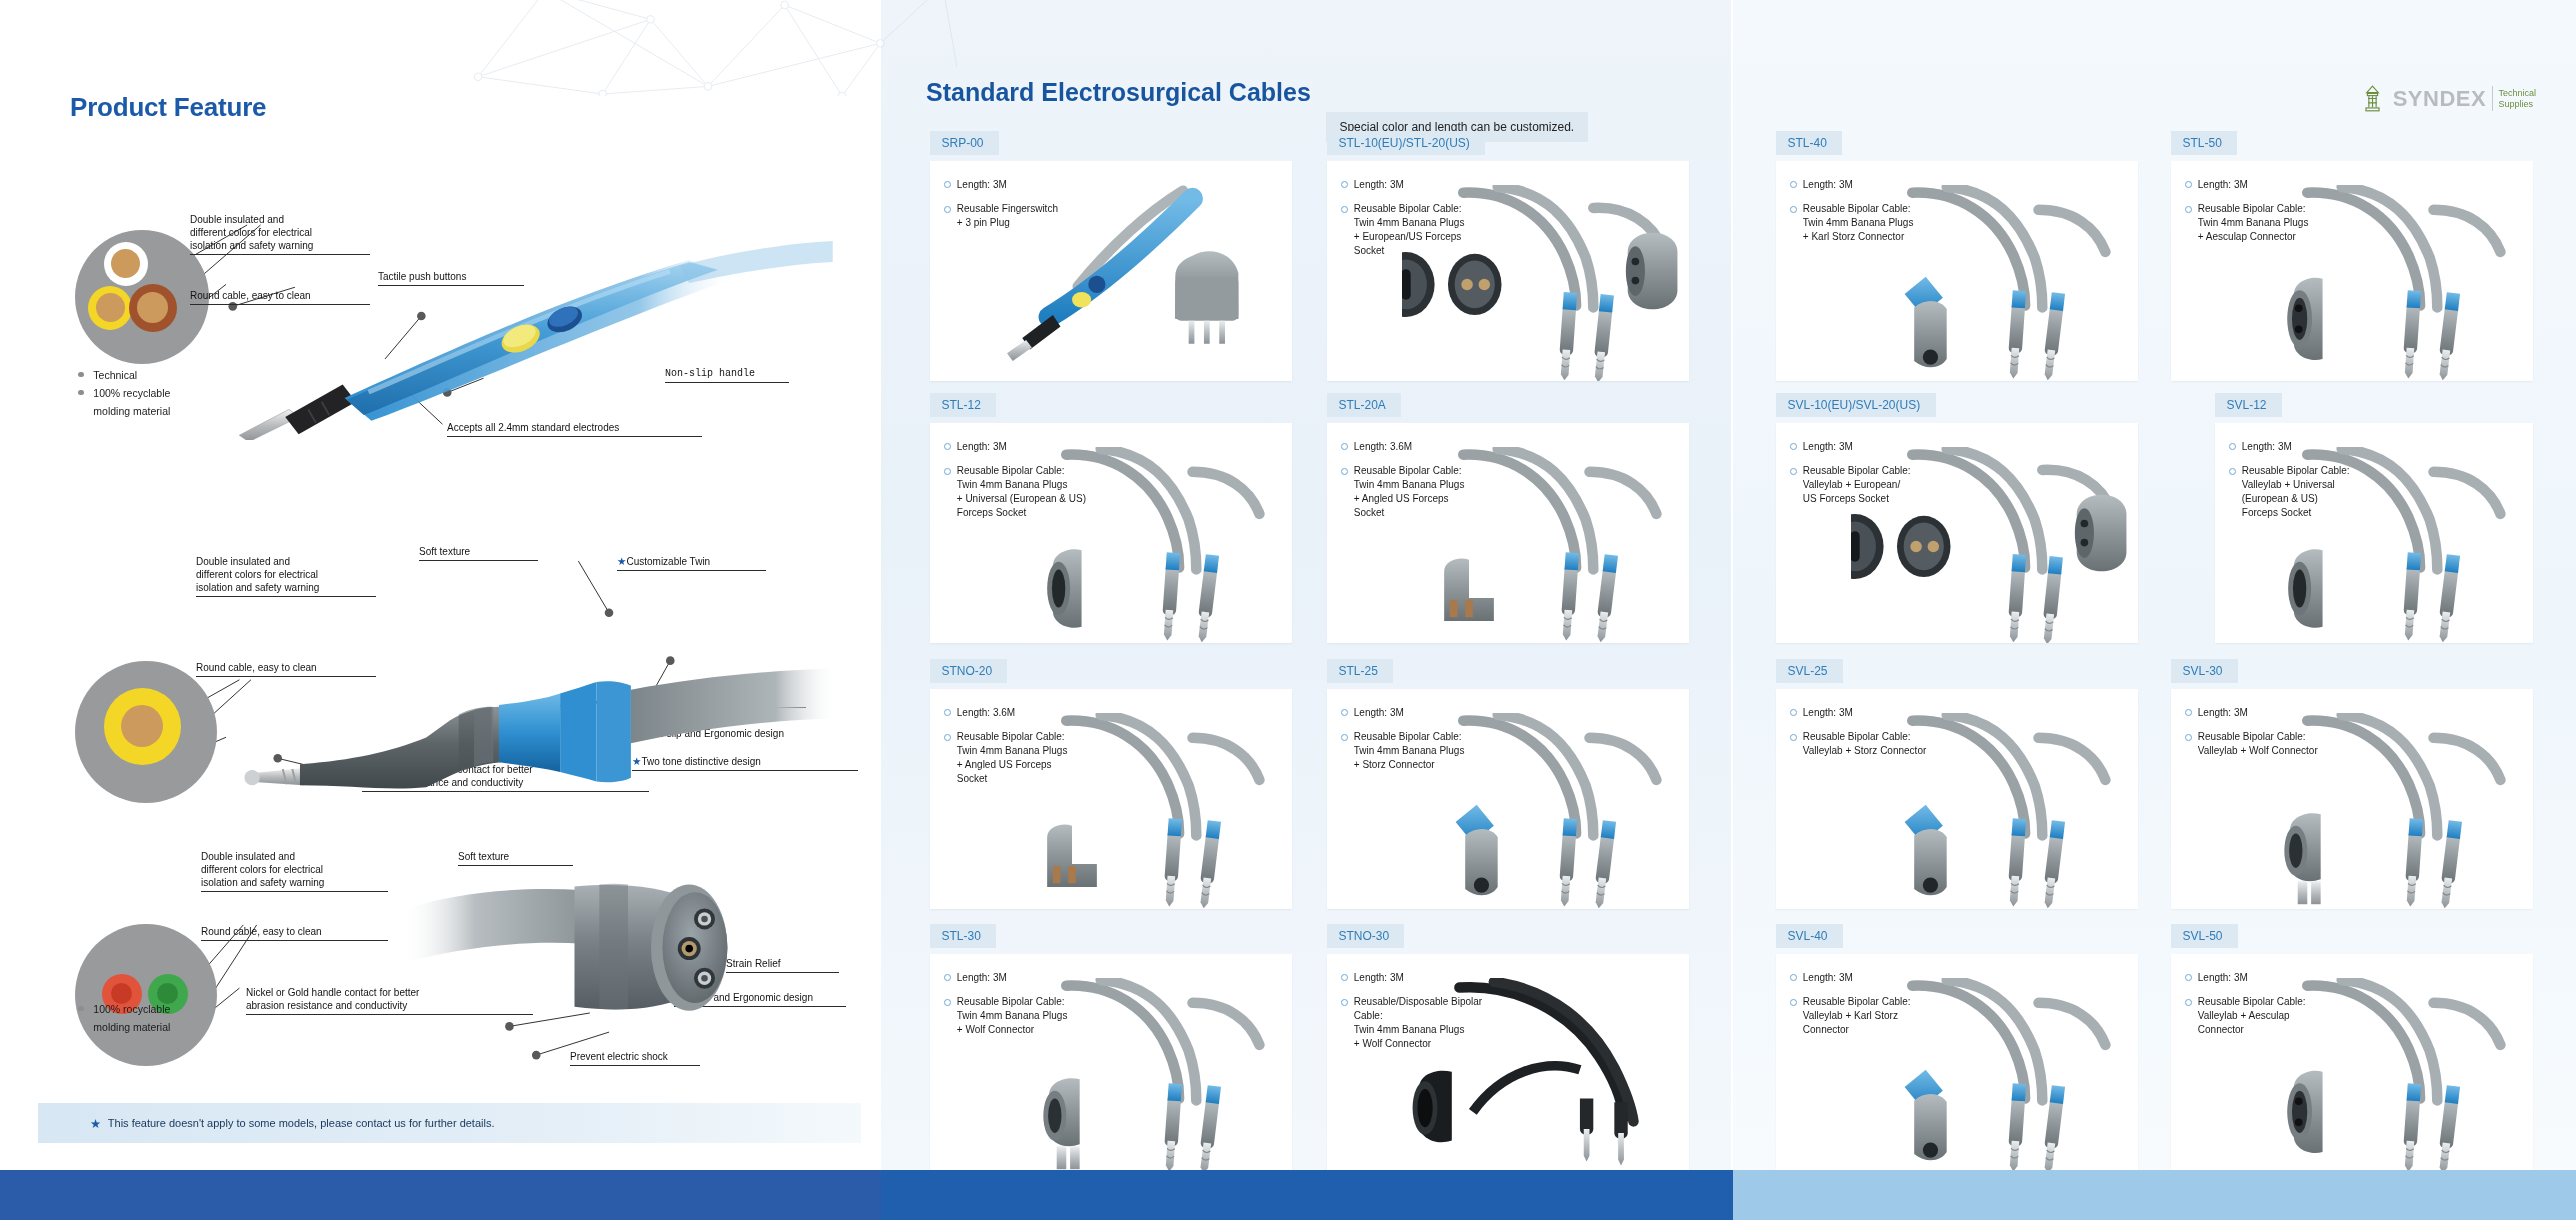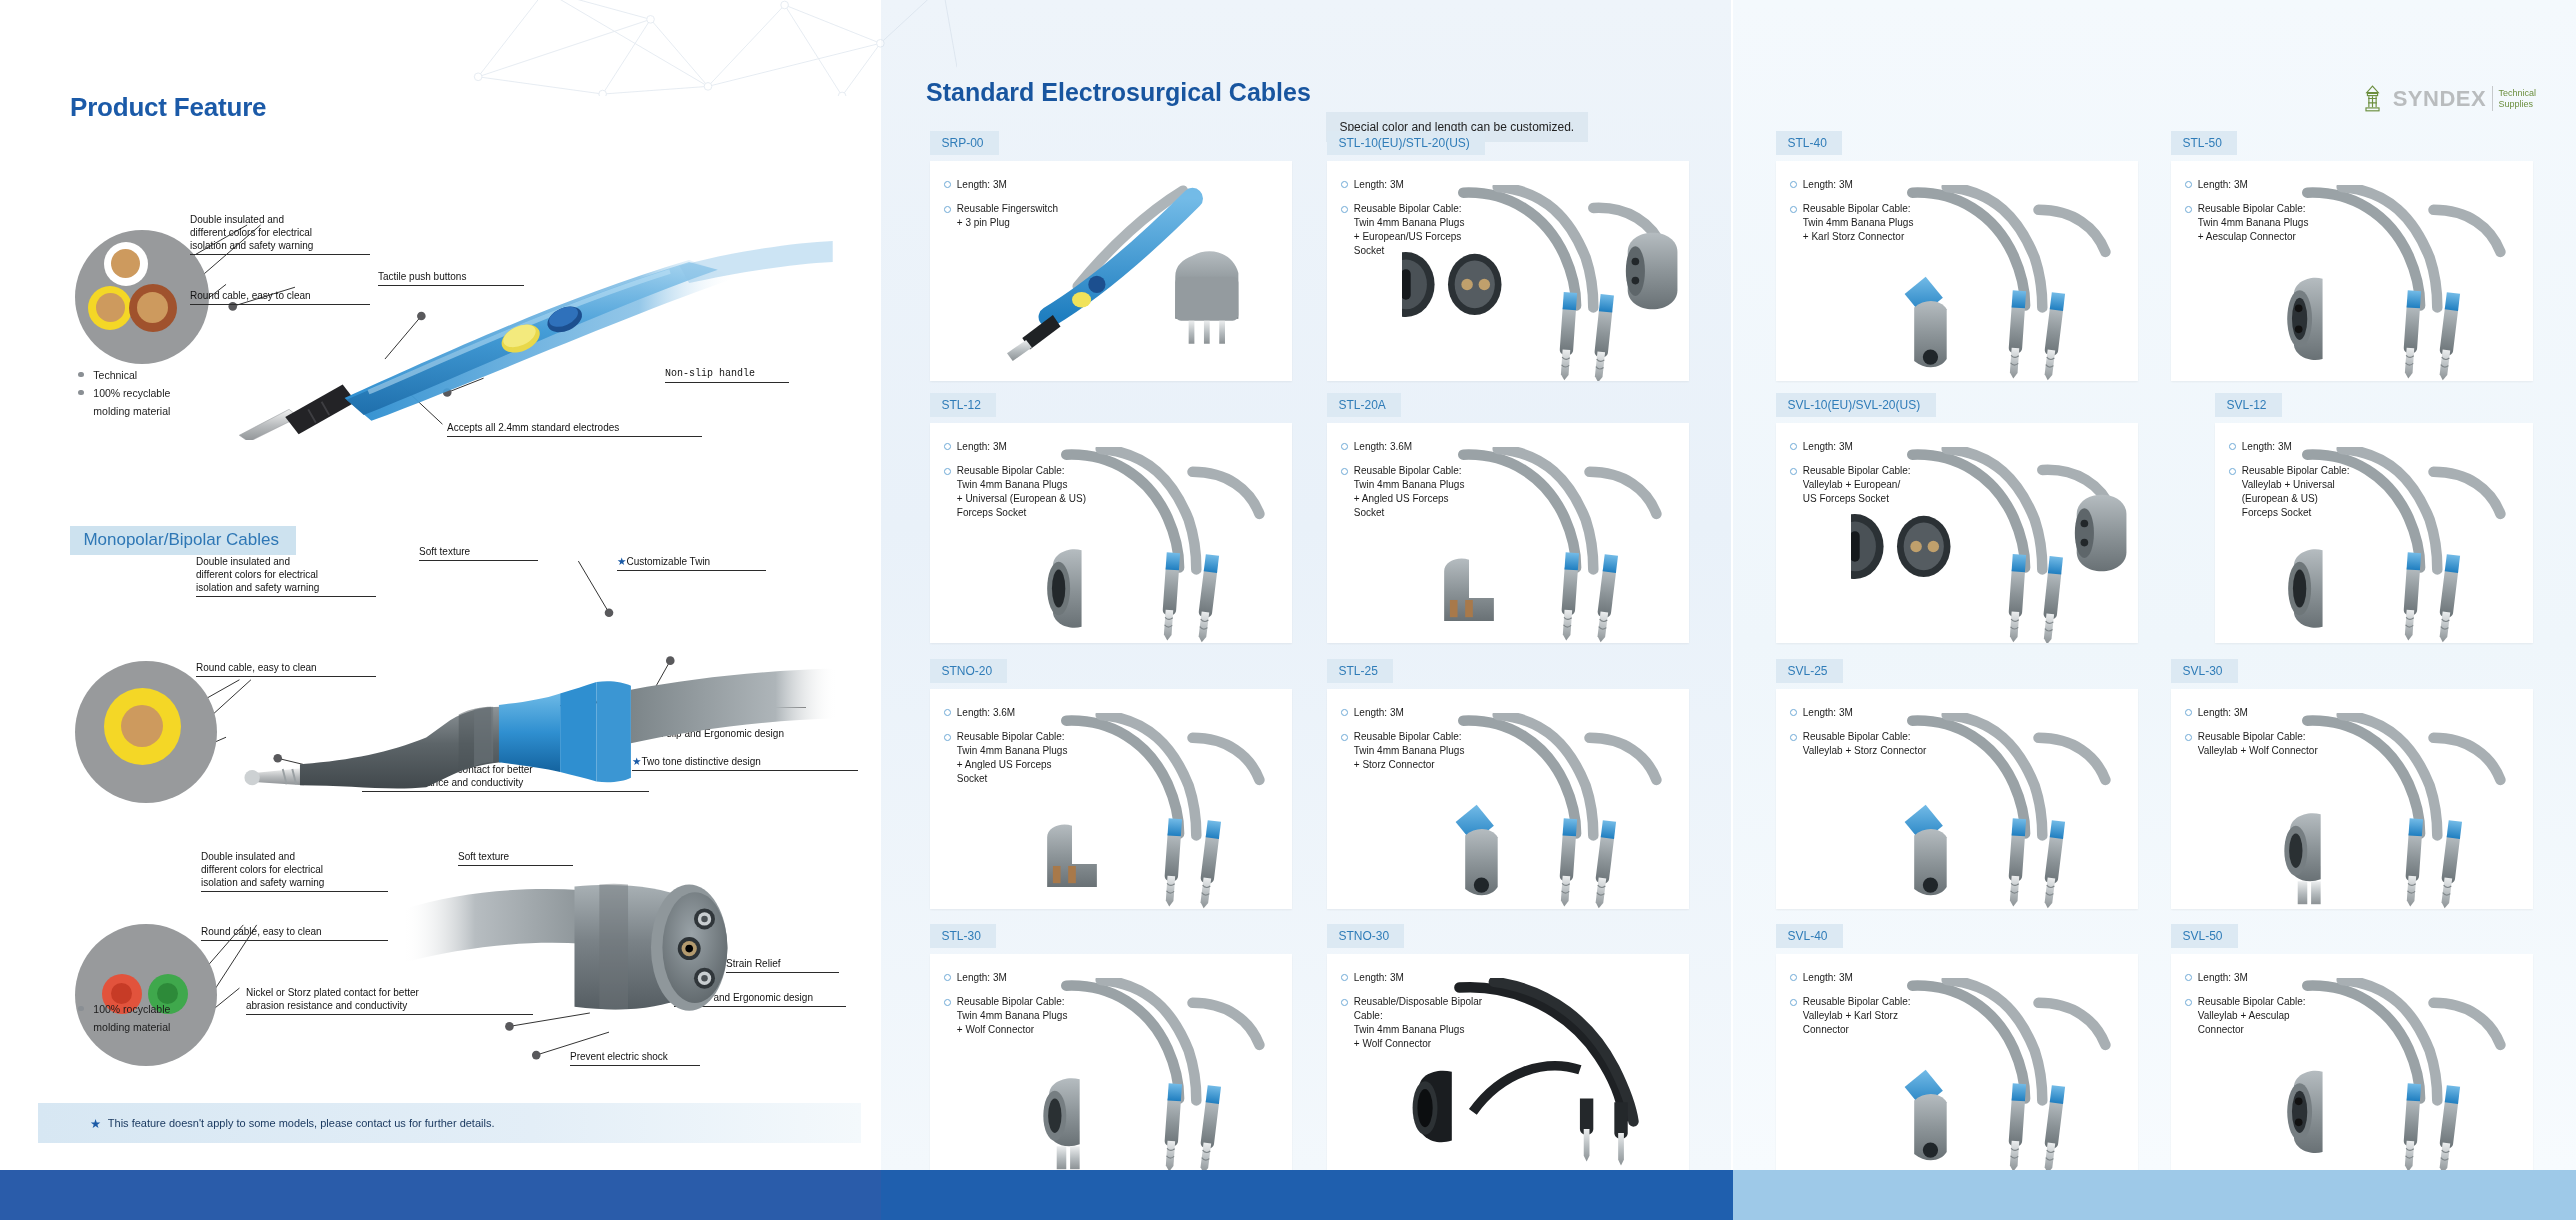--- a/index.html
+++ b/index.html
@@ -137,24 +137,20 @@
         <circle cx="340" cy="25" r="4"></circle>
       <circle cx="440" cy="65" r="4"></circle>
         <circle cx="400" cy="120" r="4"></circle>
       <circle cx="505" cy="5" r="4"></circle>
     </g>
   </svg>
 
   <div class="pf-title">Product Feature</div>
 
 
-  <div class="sec-head" style="left:70px; top:526px; width:775px;">
-    <div class="rule"></div>
-    <span class="chip">Monopolar/Bipolar Cables</span>
-  </div>
 
   <svg class="leaders" viewBox="0 0 920 1222" width="881" height="1170">
     <g stroke="#2b2b2b" stroke-width="1" fill="none">
 
       <path d="M188 275 L258 235"></path>
       <path d="M212 287 L272 235"></path>
       <path d="M190 333 L236 297"></path>
       <path d="M243 320 L308 300"></path>
       <path d="M440 330 L402 375"></path>
       <path d="M467 410 L505 395"></path>
@@ -326,21 +322,21 @@
     <div class="ring" style="left:82px; top:59px; width:21px; height:21px; background:#2d8a39;"></div>
   </div>
 
   <div class="lbl u" style="left:201px; top:850px; width:187px;">Double insulated and
 different colors for electrical
 isolation and safety warning</div>
   <div class="lbl u" style="left:201px; top:925px; width:187px;">Round cable, easy to clean</div>
   <div class="lbl u" style="left:458px; top:850px; width:115px;">Soft texture</div>
   <div class="lbl u" style="left:726px; top:957px; width:113px;">Strain Relief</div>
   <div class="lbl u" style="left:674px; top:991px; width:172px;">Non-slip and Ergonomic design</div>
-  <div class="lbl u" style="left:246px; top:986px; width:287px;">Nickel or Storz plated contact for better
+  <div class="lbl u" style="left:246px; top:986px; width:287px;">Nickel or Gold handle contact for better
 abrasion resistance and conductivity</div>
   <div class="lbl u" style="left:570px; top:1050px; width:130px;">Prevent electric shock</div>
 
   <ul class="bullets" style="left:78px; top:1000px;">
     <li style="white-space:pre-line;">100% rocyclable
 molding material</li>
   </ul>
 
   <svg style="position:absolute; left:402px; top:852px;" width="431" height="239" viewBox="0 0 450 250">
     <defs>

